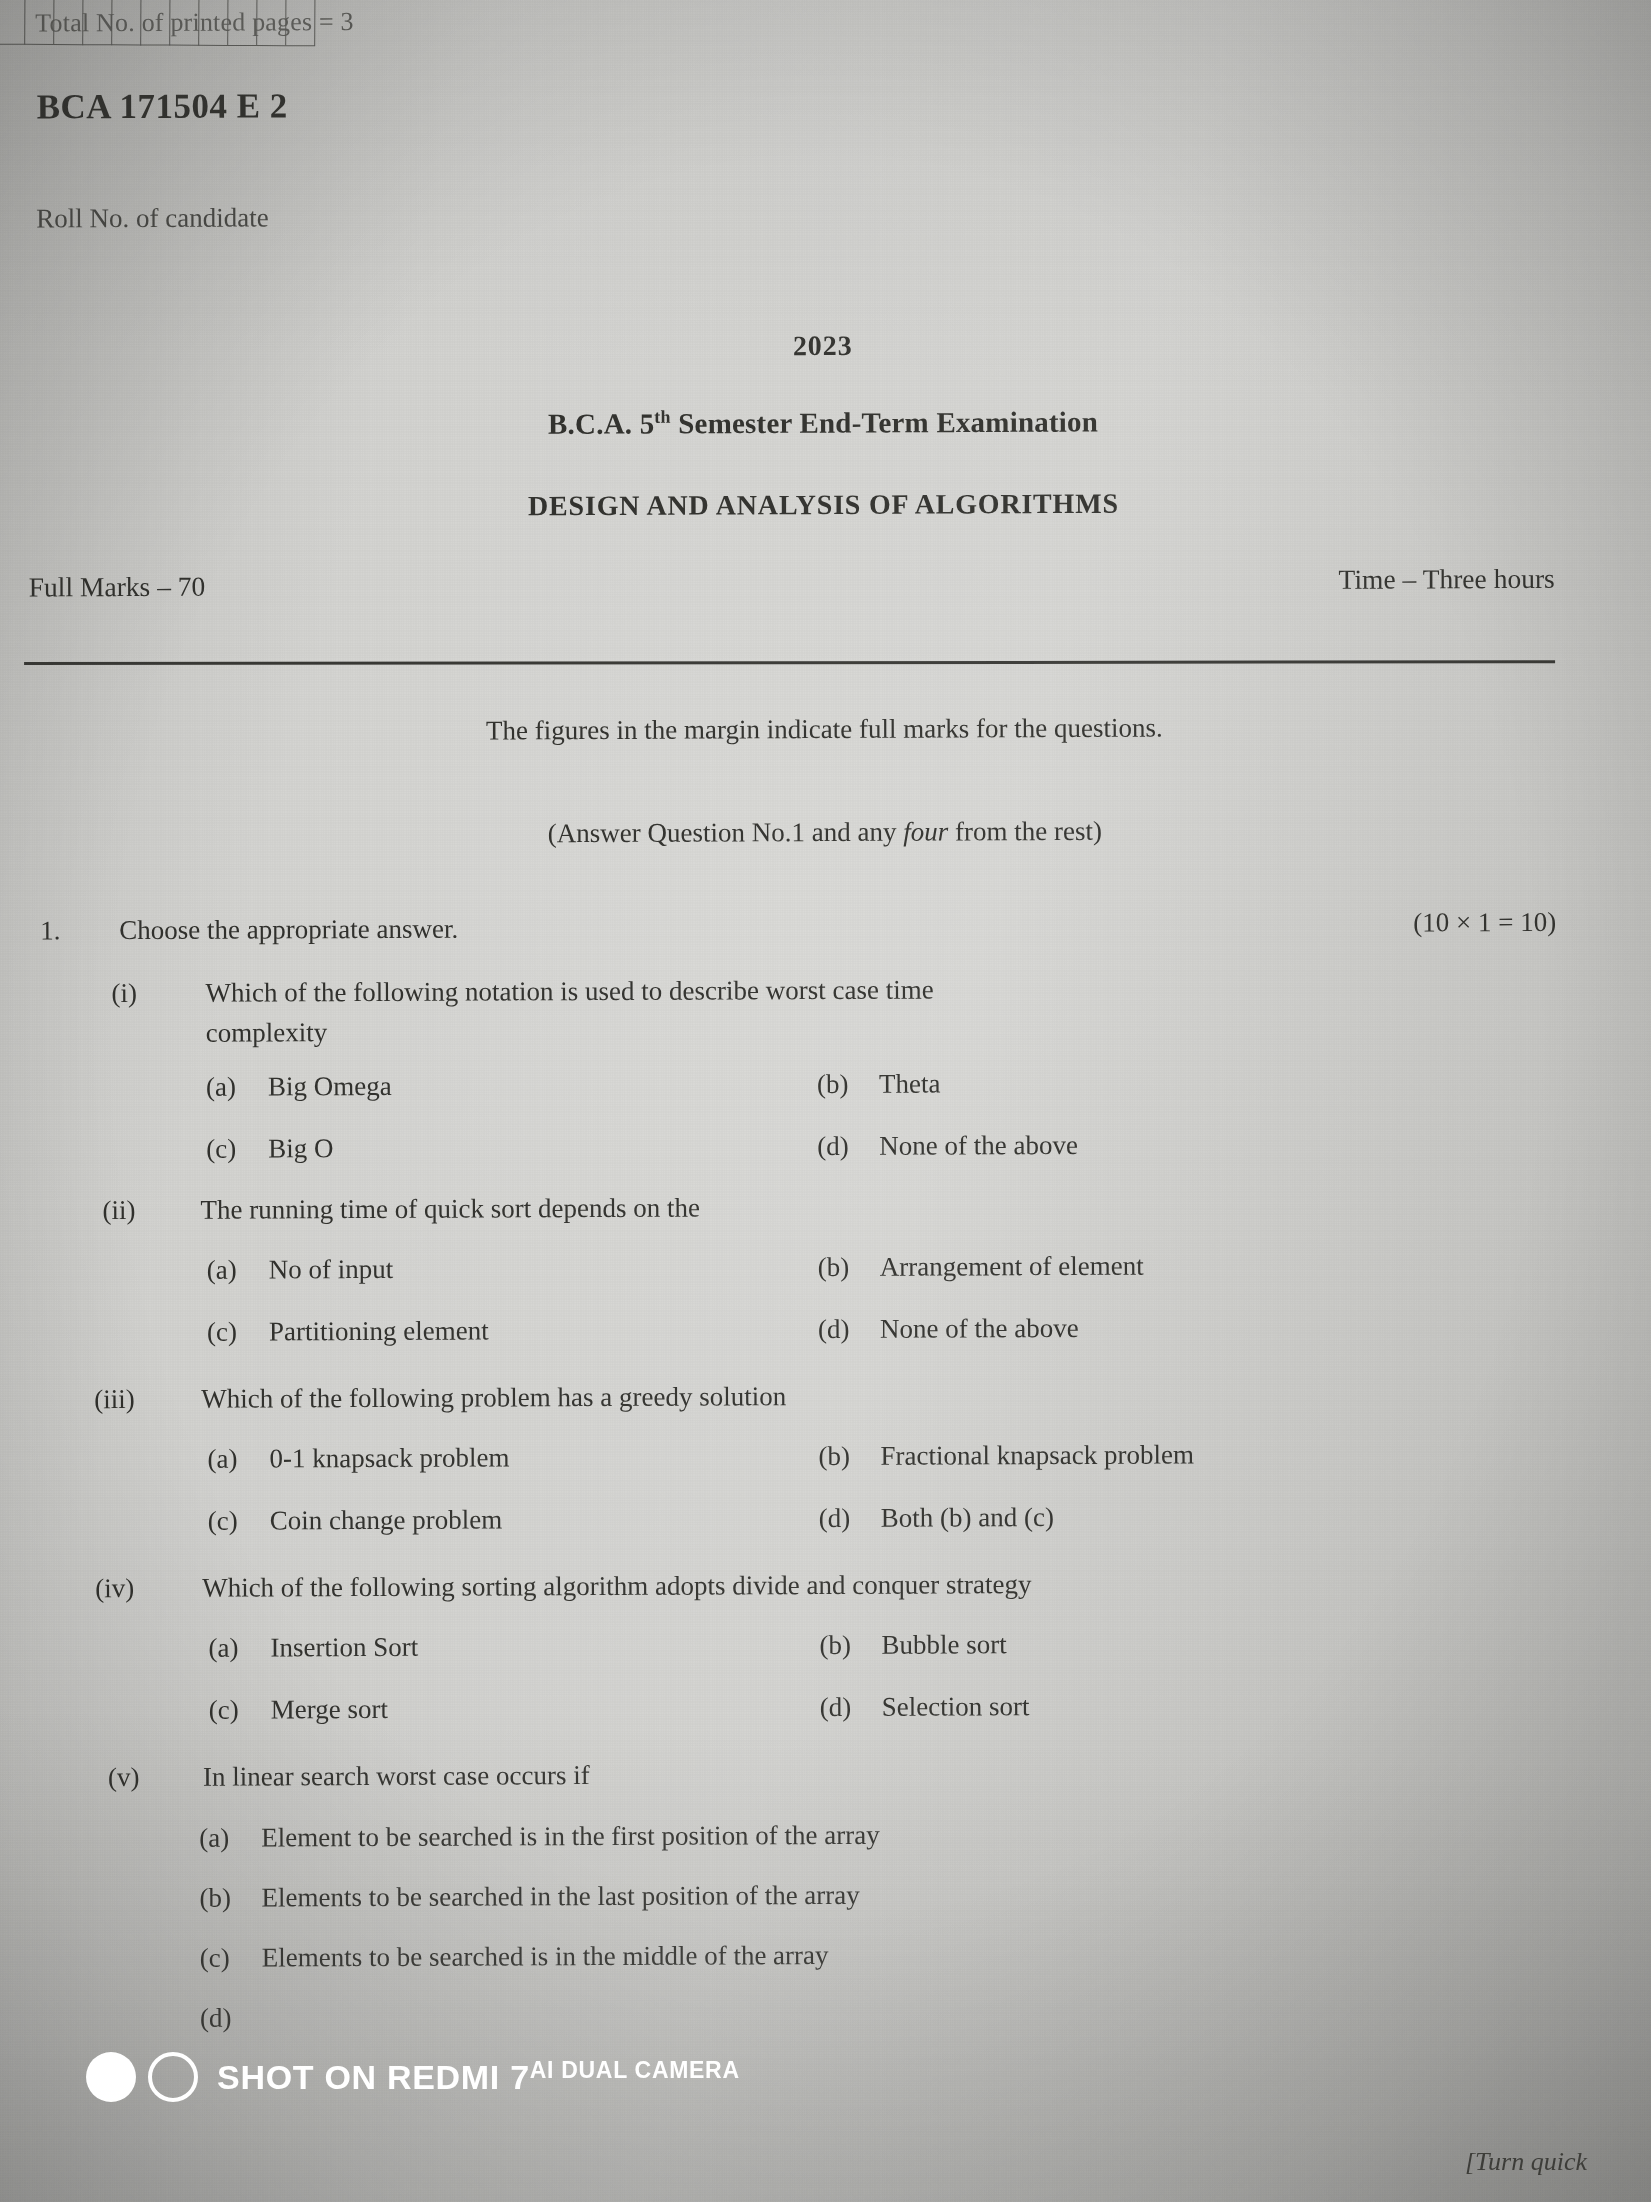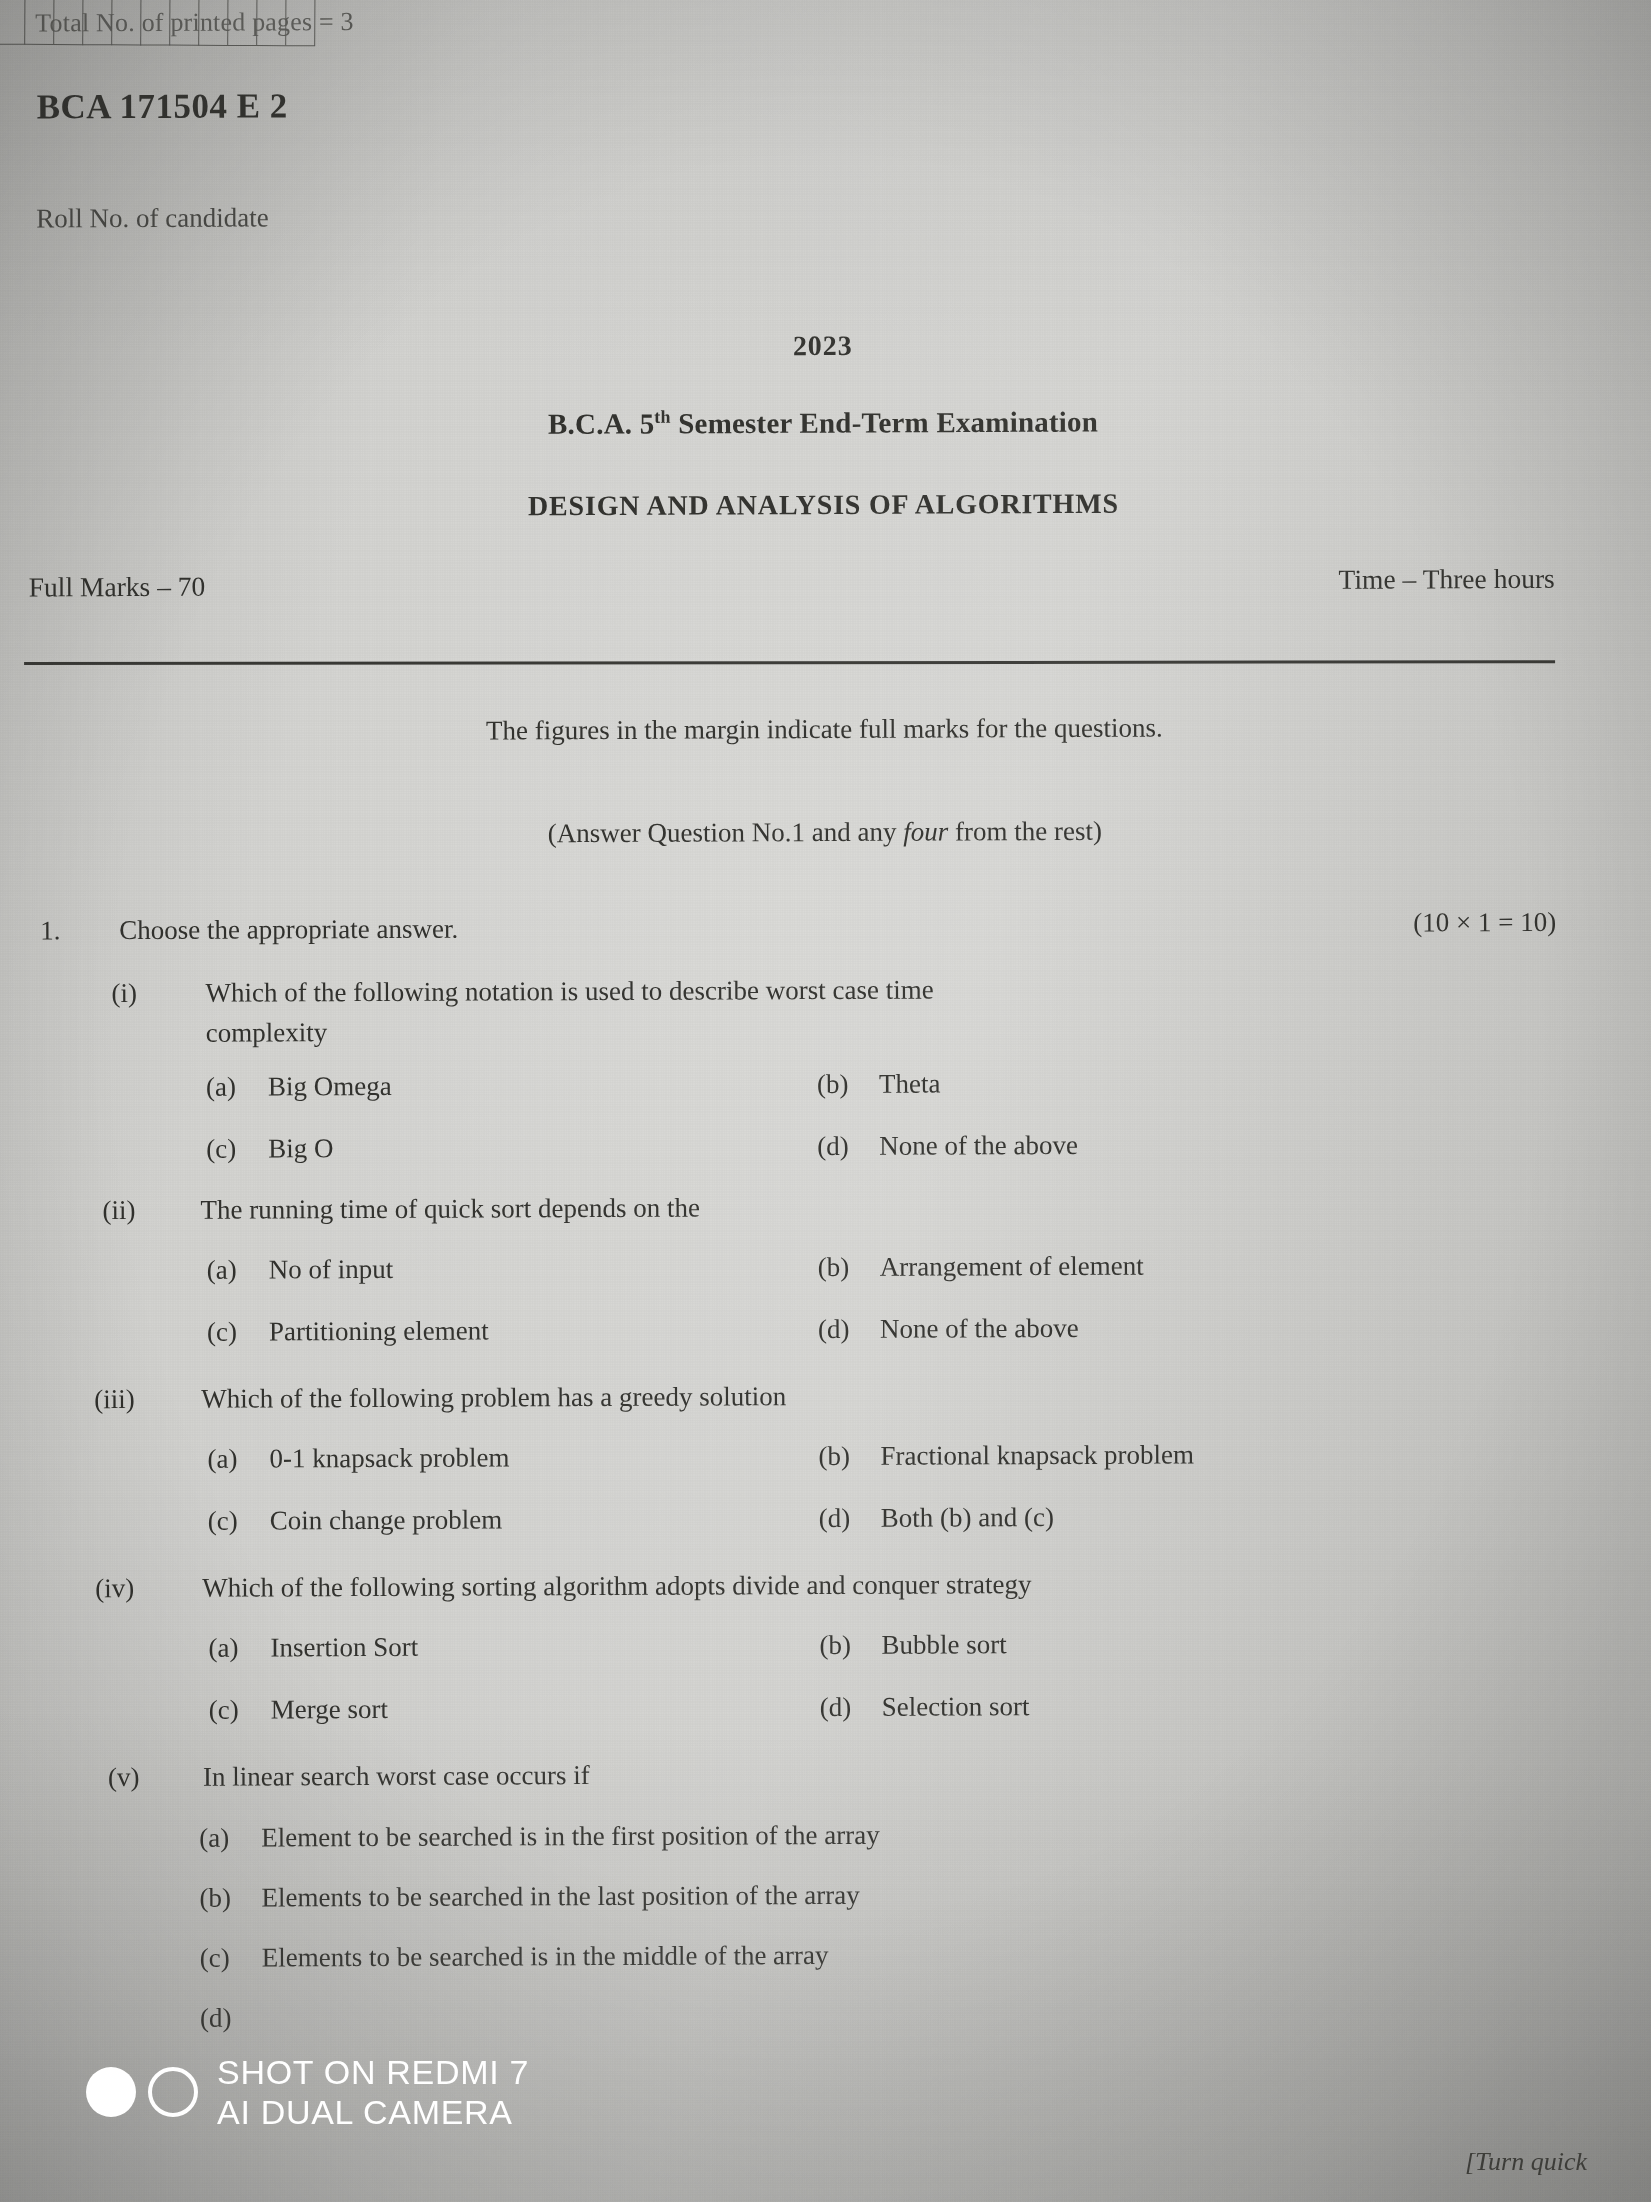--- a/index.html
+++ b/index.html
@@ -102,23 +102,23 @@
   
   #wm{
     position:absolute;left:86px;top:2052px;
     display:flex;align-items:center;gap:19px;
     color:#ffffff;
     font-family:"Liberation Sans","DejaVu Sans",sans-serif;
   }
   #wm .lens{display:flex;align-items:center;gap:12px;}
   #wm .dot1{width:50px;height:50px;border-radius:50%;background:#ffffff;}
   #wm .dot2{width:50px;height:50px;border-radius:50%;border:4.3px solid #ffffff;box-sizing:border-box;}
-  #wm .lines{display:flex;flex-direction:column;line-height:1.18;}
+  #wm .lines{display:flex;flex-direction:row;line-height:1.18;font-weight:bold;}
   #wm .l1{font-size:34px;letter-spacing:0.7px;}
-  #wm .l2{font-size:34px;letter-spacing:0.7px;}
+  #wm .l2{font-size:23px;letter-spacing:0.7px;}
   #turnover{
     right:65px;top:2147px;font-size:26px;color:#3d3d39;font-style:italic;
   }
   #vignette{
     position:absolute;inset:0;pointer-events:none;
     background:radial-gradient(ellipse 78% 72% at 50% 47%, rgba(0,0,0,0) 55%, rgba(0,0,0,.10) 80%, rgba(0,0,0,.22) 100%);
   }
 </style>
 </head>
 <body>

